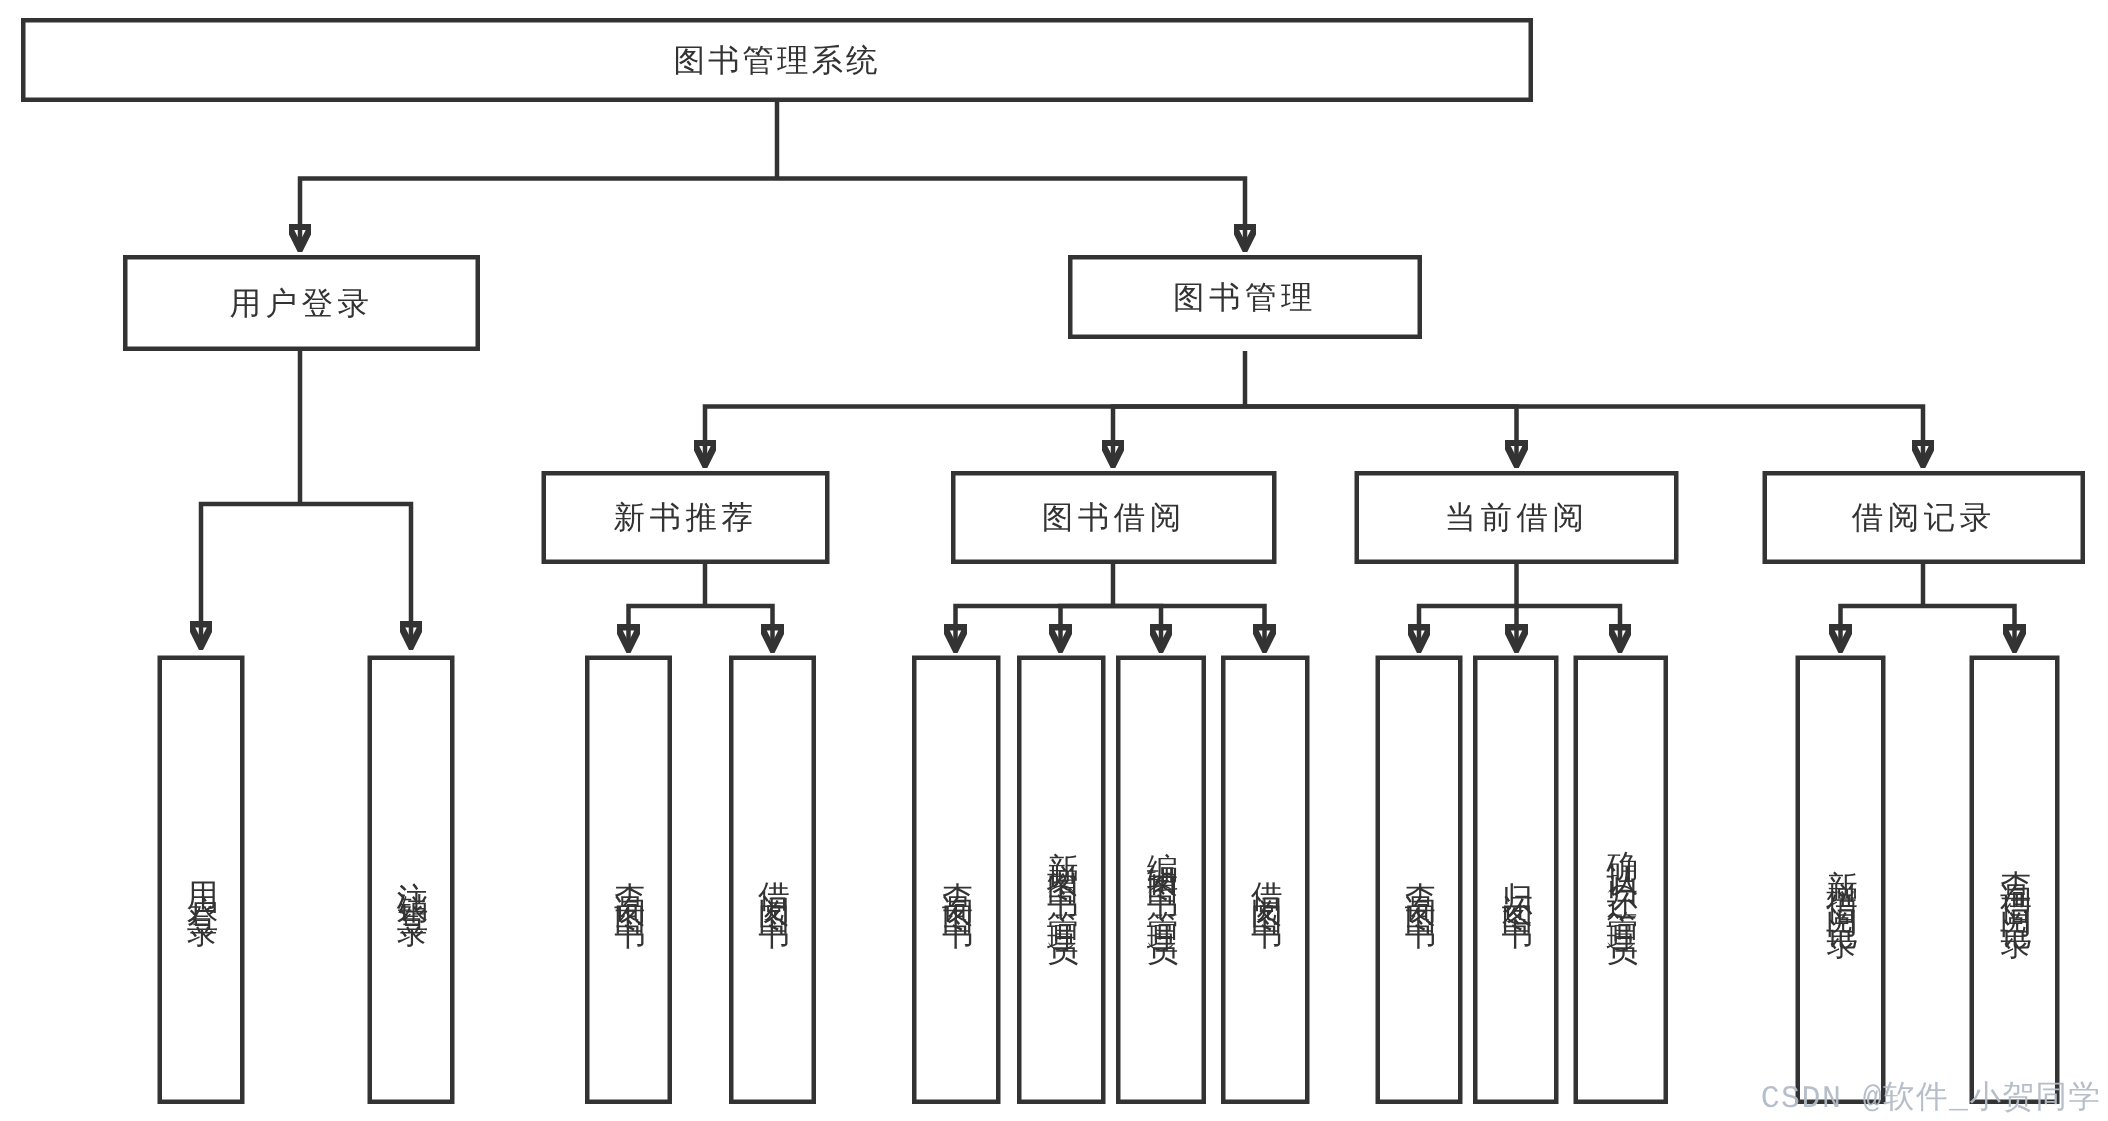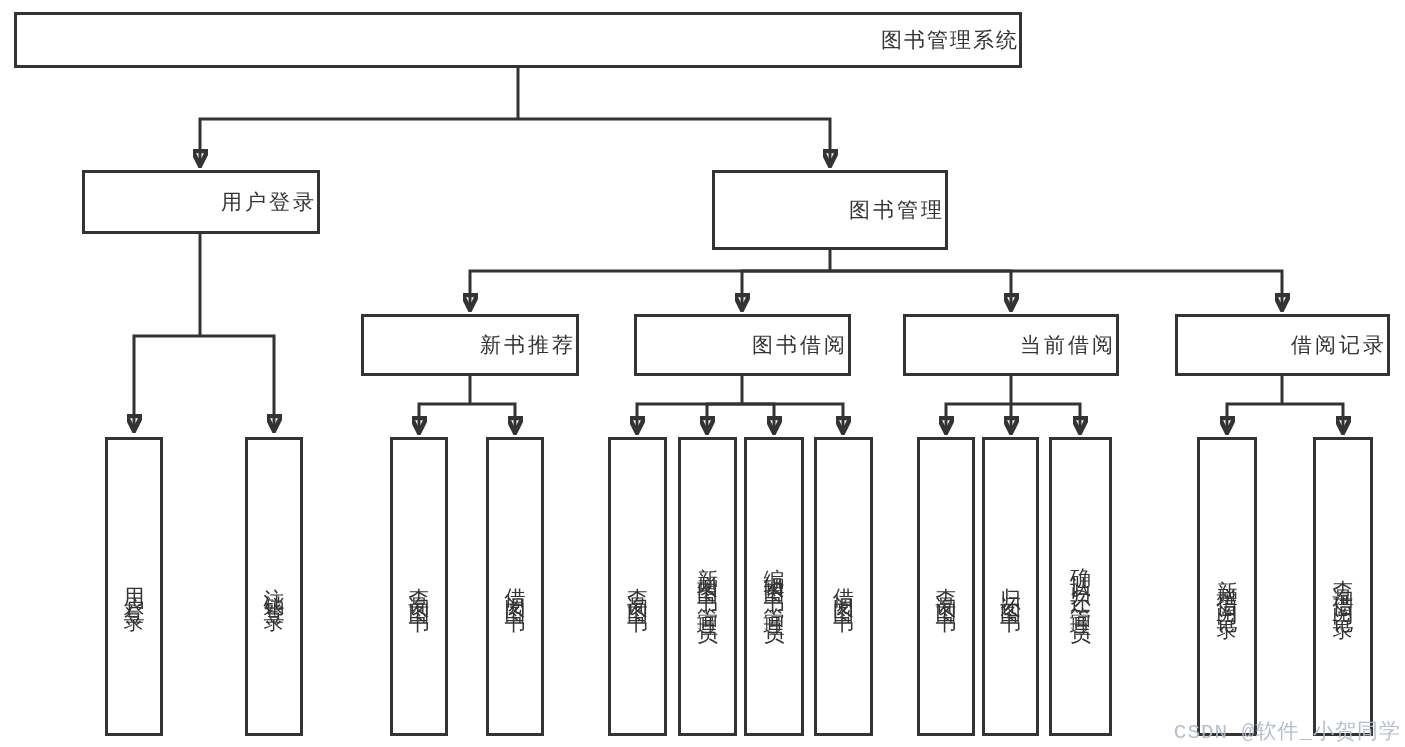--- a/index.html
+++ b/index.html
@@ -34,21 +34,21 @@
     stroke: #333333;
     stroke-width: 3;
   }
   .node {
     position: absolute;
     box-sizing: border-box;
     border: 3px solid #333333;
     background: #ffffff;
     display: flex;
     align-items: center;
-    justify-content: flex-end;
+    justify-content: center;
     font-size: 21px;
     letter-spacing: 3px;
     color: #333333;
     z-index: 1;
     white-space: nowrap;
   }
   .node.root {
     left: 14px; top: 12px; width: 1008px; height: 56px;
     letter-spacing: 2px;
   }
@@ -64,23 +64,23 @@
     justify-content: center;
     writing-mode: vertical-lr;
     text-orientation: mixed;
     font-size: 21px;
     letter-spacing: 8px;
     color: #333333;
     z-index: 1;
   }
   
   .n-user-login   { left: 82px;  top: 170px; width: 238px; height: 64px; }
-  .n-book-mgmt    { left: 712px; top: 170px; width: 236px; height: 80px; }
+  .n-book-mgmt    { left: 712px; top: 170px; width: 236px; height: 56px; }
   
-  .n-new-books    { left: 361px; top: 314px; width: 218px; height: 62px; }
+  .n-new-books    { left: 361px; top: 314px; width: 192px; height: 62px; }
   .n-borrowing    { left: 634px; top: 314px; width: 217px; height: 62px; }
   .n-current      { left: 903px; top: 314px; width: 216px; height: 62px; }
   .n-records      { left: 1175px; top: 314px; width: 215px; height: 62px; }
   
   .lf-1  { left: 105px;  width: 58px; }
   .lf-2  { left: 245px;  width: 58px; }
   .lf-3  { left: 390px;  width: 58px; }
   .lf-4  { left: 486px;  width: 58px; }
   .lf-5  { left: 608px;  width: 59px; }
   .lf-6  { left: 678px;  width: 59px; }

